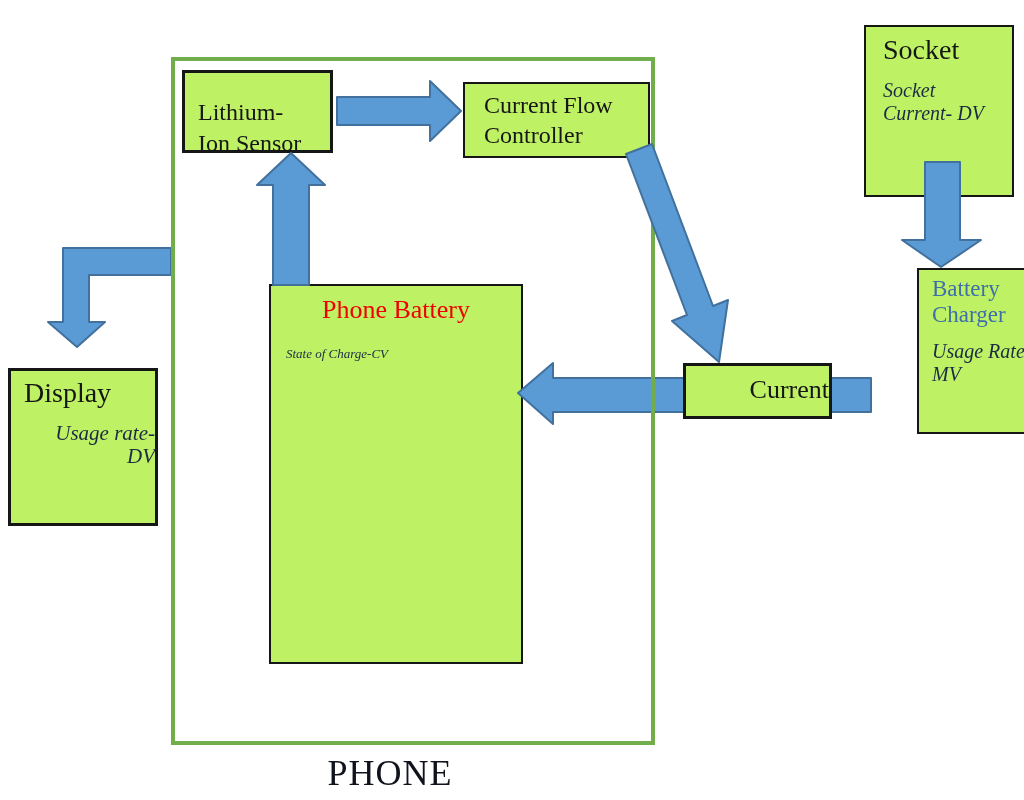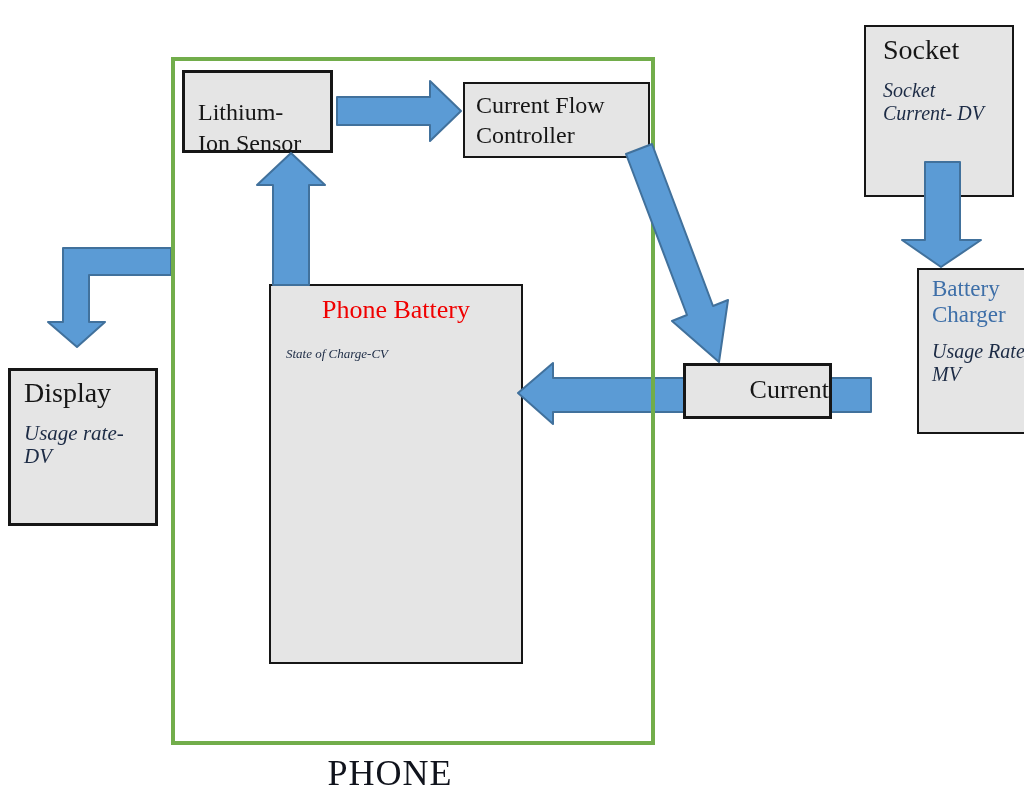--- a/index.html
+++ b/index.html
@@ -6,49 +6,49 @@
   .stage {
     position: relative;
     width: 1024px;
     height: 800px;
     background: #ffffff;
     overflow: hidden;
     font-family: "Liberation Serif", serif;
     color: #161616;
   }
   
-  .box          { position: absolute; background: #e5e5e5; border: 2px solid #161616; box-sizing: border-box; z-index: 1; }
+  .box          { position: absolute; background: #bef264; border: 2px solid #161616; box-sizing: border-box; z-index: 1; }
   .svg-layer    { position: absolute; left: 0; top: 0; width: 1024px; height: 800px; pointer-events: none; }
   .under-arrows { z-index: 2; }
   .phone-border { position: absolute; left: 171px; top: 57px; width: 484px; height: 688px;
                   border: 4px solid #72AD4B; box-sizing: border-box; z-index: 3; background: transparent; }
   .over-arrows  { z-index: 4; }
   .box.top      { z-index: 5; }
 
   .arrow { fill: #5B9BD5; stroke: #41719C; stroke-width: 2; stroke-linejoin: round; }
 
   .pre { white-space: pre-line; }
 
   
   .li-box   { left: 182px; top: 70px; width: 151px; height: 83px; border-width: 3px; }
   .li-title { font-size: 24px; line-height: 1.3; padding: 24px 0 0 13px; }
 
   
   .cfc-box   { left: 463px; top: 82px; width: 187px; height: 76px; }
-  .cfc-title { font-size: 24px; line-height: 1.25; padding: 6px 0 0 11px; }
+  .cfc-title { font-size: 24px; line-height: 1.25; padding: 6px 0 0 19px; }
 
   
   .pb-box   { left: 269px; top: 284px; width: 254px; height: 380px; }
   .pb-title { font-size: 26px; color: #F00000; text-align: center; margin-top: 9px; }
   .pb-sub   { font-style: italic; font-size: 13px; color: #1c2b45; margin: 21px 10px 0 15px; }
 
   
   .disp-box   { left: 8px; top: 368px; width: 150px; height: 158px; border-width: 3px; }
   .disp-title { font-size: 28px; padding: 6px 0 0 13px; }
-  .disp-sub   { font-style: italic; font-size: 21px; color: #1c2b45; line-height: 1.1; margin: 13px 0 0 13px; }
+  .disp-sub   { font-style: italic; font-size: 21px; color: #1c2b45; line-height: 1.1; margin: 13px 0 0 13px; text-align: right; }
 
   
   .sock-box   { left: 864px; top: 25px; width: 150px; height: 172px; }
   .sock-title { font-size: 28px; padding: 7px 0 0 17px; }
   .sock-sub   { font-style: italic; font-size: 20px; color: #1c2b45; line-height: 1.15; margin: 13px 0 0 17px; }
 
   
   .bc-box   { left: 917px; top: 268px; width: 134px; height: 166px; }
   .bc-title { font-size: 23px; color: #3E6FA8; line-height: 1.15; padding: 6px 0 0 13px; }
   .bc-sub   { font-style: italic; font-size: 20px; color: #1c2b45; line-height: 1.15; margin: 11px 0 0 13px; }

